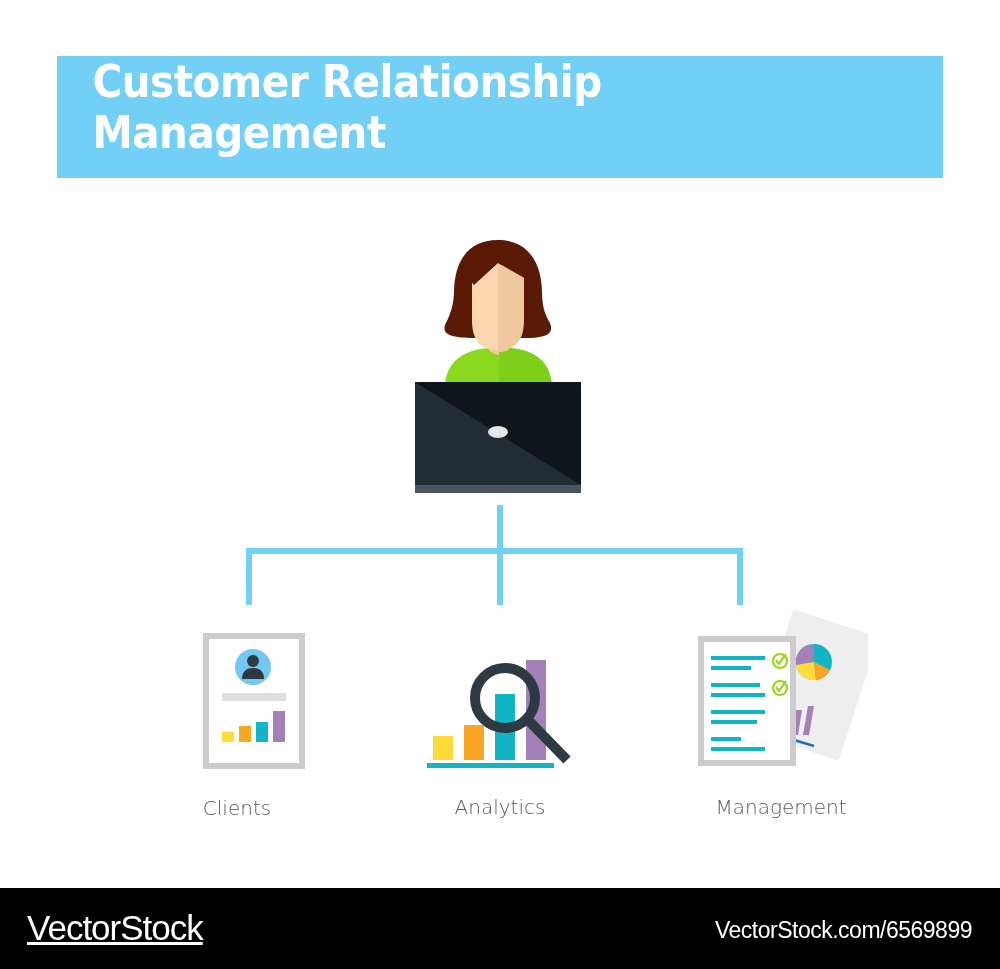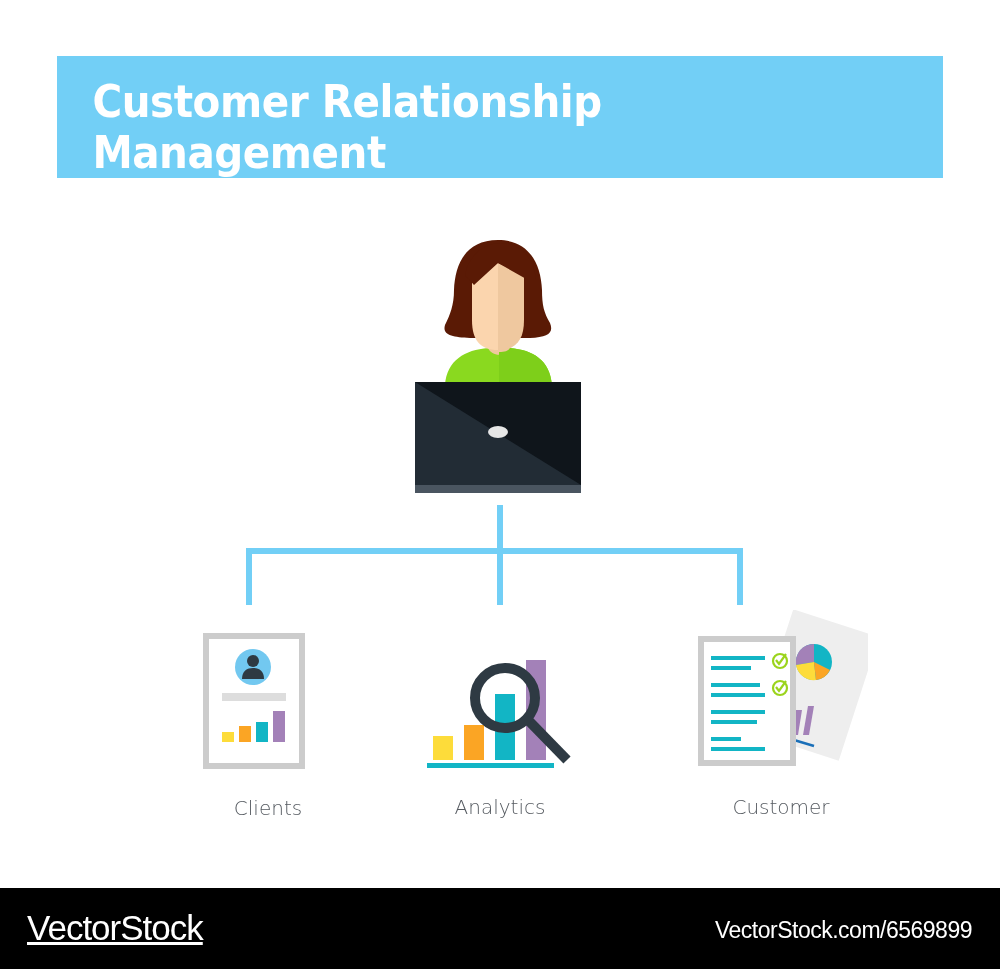--- a/index.html
+++ b/index.html
@@ -5,21 +5,21 @@
   html, body { margin: 0; padding: 0; }
   body {
     width: 1000px; height: 969px; position: relative; overflow: hidden;
     background: #ffffff;
     font-family: "DejaVu Sans", sans-serif;
   }
   .abs { position: absolute; }
   .banner {
     left: 57px; top: 56px; width: 886px; height: 122px;
     background: #72cff6;
-    display: flex; align-items: flex-end; justify-content: center;
+    display: flex; align-items: flex-start; justify-content: center;
   }
   .banner-title {
     color: #ffffff; font-family: "DejaVu Sans", sans-serif;
     font-weight: bold; font-size: 44px; letter-spacing: -0.5px;
     transform: scaleX(0.92);
   }
   .line { background: #72cff6; position: absolute; }
   .label {
     position: absolute; color: #555a60;
     font-family: "DejaVu Sans", sans-serif; font-size: 20px; font-weight: 300;
@@ -78,21 +78,21 @@
     <circle cx="50" cy="34" r="18" fill="#72c8f0"></circle>
     <circle cx="50" cy="28" r="6" fill="#2e3a43"></circle>
     <path d="M39 46 C39 38 44 35 50 35 C56 35 61 38 61 46 Z" fill="#2e3a43"></path>
     <rect x="19" y="60" width="64" height="8" fill="#dddddd"></rect>
     <rect x="19" y="99" width="12" height="10" fill="#fddc3a"></rect>
     <rect x="36" y="93" width="12" height="16" fill="#fba524"></rect>
     <rect x="53" y="89" width="12" height="20" fill="#12b5c5"></rect>
     <rect x="70" y="78" width="12" height="31" fill="#a381b8"></rect>
   </svg>
 </div>
-<div class="label" style="left:168px; top:796px;">Clients</div>
+<div class="label" style="left:137px; top:796px;">Clients</div>
 
 <div class="abs" style="left:425px; top:656px; width:150px; height:116px;">
   <svg width="150" height="116" viewBox="0 0 150 116">
     <rect x="8" y="80" width="20" height="24" fill="#fddc3a"></rect>
     <rect x="39" y="69" width="20" height="35" fill="#fba524"></rect>
     <rect x="70" y="38" width="20" height="66" fill="#12b5c5"></rect>
     <rect x="101" y="4" width="20" height="100" fill="#a381b8"></rect>
     <rect x="2" y="107" width="127" height="5" fill="#12b5c5"></rect>
     <line x1="104" y1="65" x2="142" y2="104" stroke="#2e3a43" stroke-width="10" stroke-linecap="butt"></line>
     <circle cx="80" cy="42" r="30" fill="none" stroke="#2e3a43" stroke-width="10"></circle>
@@ -125,18 +125,18 @@
     <rect x="15" y="100" width="54" height="4" fill="#12b5c5"></rect>
     <rect x="15" y="110" width="46" height="4" fill="#12b5c5"></rect>
     <rect x="15" y="127" width="30" height="4" fill="#12b5c5"></rect>
     <rect x="15" y="137" width="54" height="4" fill="#12b5c5"></rect>
     <circle cx="84" cy="51" r="7" fill="none" stroke="#9bd41c" stroke-width="2.2"></circle>
     <path d="M80 50 L83 54 L90 44" fill="none" stroke="#9bd41c" stroke-width="2.2"></path>
     <circle cx="84" cy="78" r="7" fill="none" stroke="#9bd41c" stroke-width="2.2"></circle>
     <path d="M80 77 L83 81 L90 71" fill="none" stroke="#9bd41c" stroke-width="2.2"></path>
   </svg>
 </div>
-<div class="label" style="left:681px; top:795px;">Customer</div>
+<div class="label" style="left:681px; top:795px;">Management</div>
 
 <div class="abs footer">
   <div class="footer-logo">VectorStock</div>
   <div class="footer-url">VectorStock.com/6569899</div>
 </div>
 
 </body></html>

